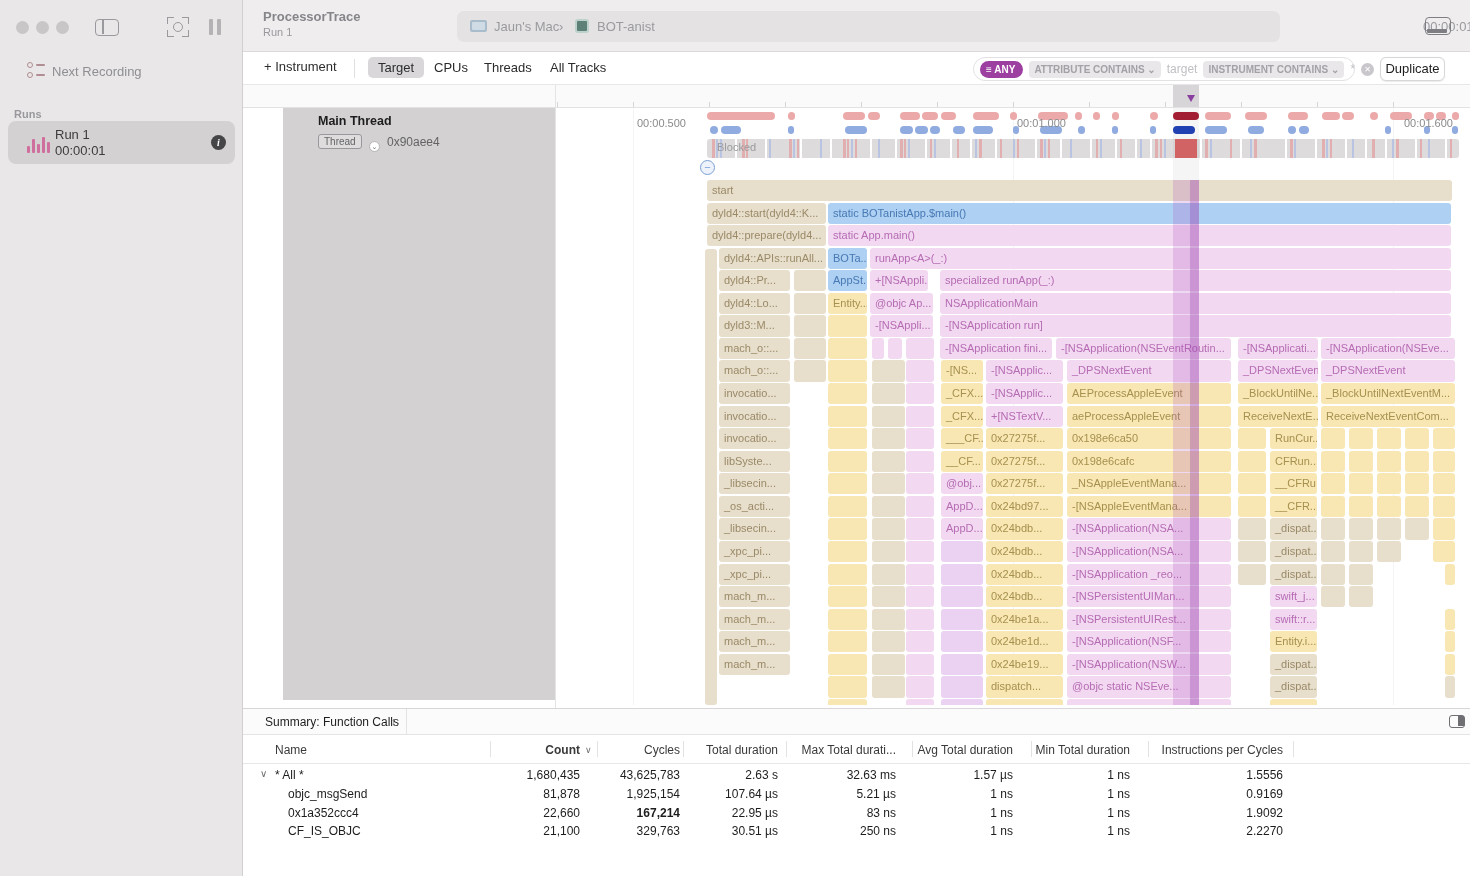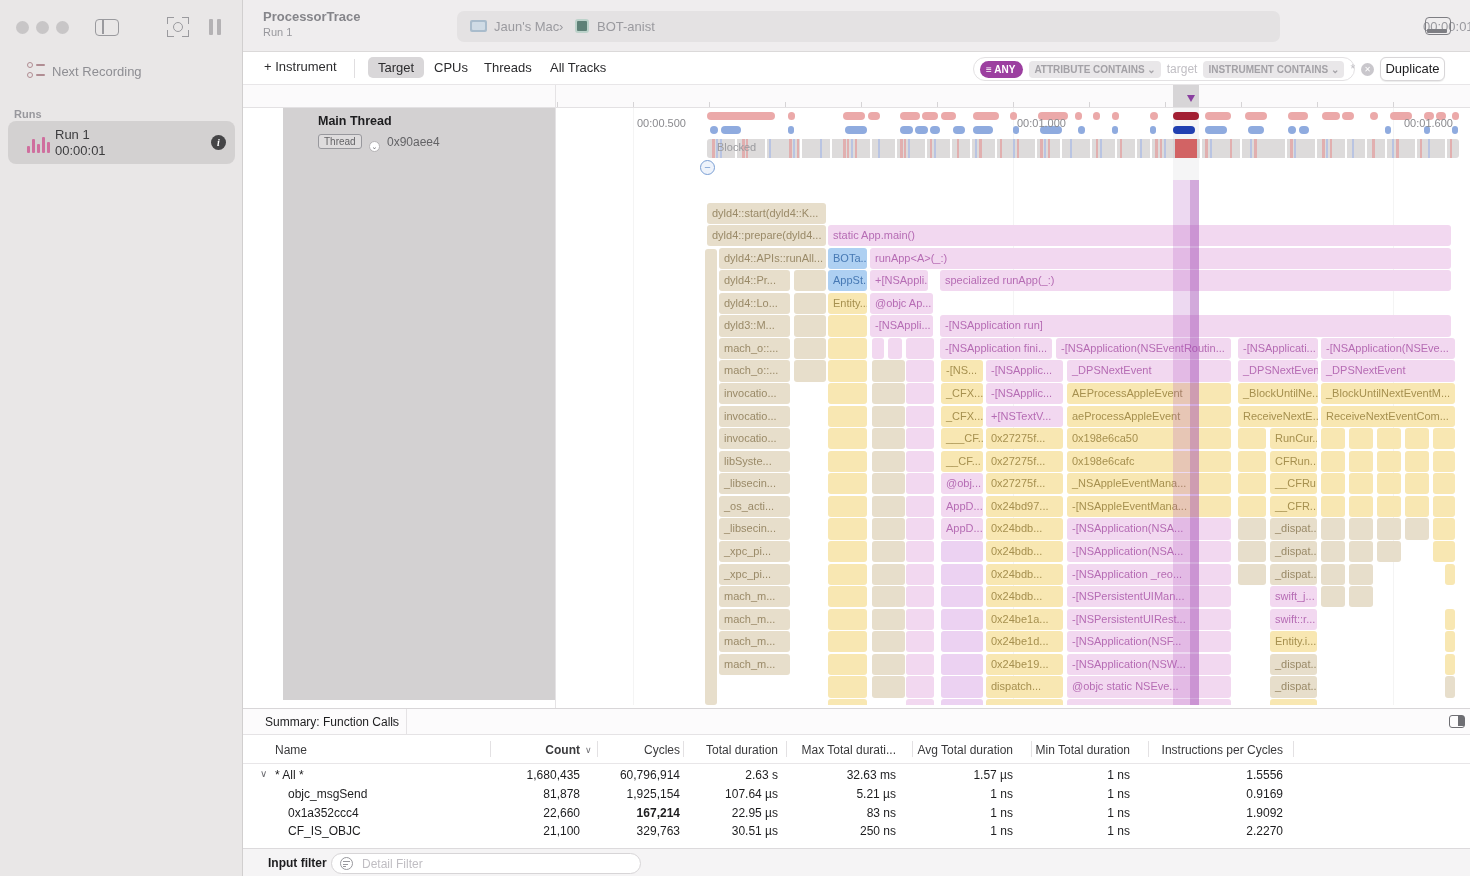--- a/index.html
+++ b/index.html
@@ -263,35 +263,38 @@
         <div class="blk-gap" style="left: 638px;"></div>
         <div class="blk-gap" style="left: 658px;"></div>
         <div class="blk-gap" style="left: 678px;"></div>
         <div class="blk-gap" style="left: 708px;"></div>
         <div class="blk-gap" style="left: 738px;"></div>
         <div class="blk-sel" style="left: 468px; width: 22px;"></div>
         <div class="blk-label">Blocked</div>
       </div>
       <div class="chip-collapse">−</div>
       <div class="sliver" style="left: 705px; top: 249px; width: 12px; height: 456px;"></div>
+      <div class="cell c-t" style="left: 707px; top: 180px; width: 745px;">start</div>
       <div class="cell c-t" style="left: 707px; top: 202.56px; width: 119px;">dyld4::start(dyld4::K...</div>
+      <div class="cell c-b" style="left: 828px; top: 202.56px; width: 623px;">static BOTanistApp.$main()</div>
       <div class="cell c-t" style="left: 707px; top: 225.12px; width: 119px;">dyld4::prepare(dyld4...</div>
       <div class="cell c-p" style="left: 828px; top: 225.12px; width: 623px;">static App.main()</div>
       <div class="cell c-t" style="left: 719px; top: 247.68px; width: 107px;">dyld4::APIs::runAll...</div>
       <div class="cell c-b" style="left: 828px; top: 247.68px; width: 39px;">BOTa...</div>
       <div class="cell c-p" style="left: 870px; top: 247.68px; width: 581px;">runApp&lt;A&gt;(_:)</div>
       <div class="cell c-t" style="left: 719px; top: 270.24px; width: 71px;">dyld4::Pr...</div>
       <div class="cell c-t" style="left: 794px; top: 270.24px; width: 32px;"></div>
       <div class="cell c-b" style="left: 828px; top: 270.24px; width: 39px;">AppSt...</div>
       <div class="cell c-p" style="left: 870px; top: 270.24px; width: 58px;">+[NSAppli...</div>
       <div class="cell c-p" style="left: 940px; top: 270.24px; width: 511px;">specialized runApp(_:)</div>
       <div class="cell c-t" style="left: 719px; top: 292.8px; width: 71px;">dyld4::Lo...</div>
       <div class="cell c-t" style="left: 794px; top: 292.8px; width: 32px;"></div>
       <div class="cell c-y" style="left: 828px; top: 292.8px; width: 39px;">Entity...</div>
       <div class="cell c-p" style="left: 870px; top: 292.8px; width: 63px;">@objc Ap...</div>
+      <div class="cell c-p" style="left: 940px; top: 292.8px; width: 511px;">NSApplicationMain</div>
       <div class="cell c-t" style="left: 719px; top: 315.36px; width: 71px;">dyld3::M...</div>
       <div class="cell c-t" style="left: 794px; top: 315.36px; width: 32px;"></div>
       <div class="cell c-y" style="left: 828px; top: 315.36px; width: 39px;"></div>
       <div class="cell c-p" style="left: 870px; top: 315.36px; width: 63px;">-[NSAppli...</div>
       <div class="cell c-p" style="left: 940px; top: 315.36px; width: 511px;">-[NSApplication run]</div>
       <div class="cell c-t" style="left: 719px; top: 337.92px; width: 71px;">mach_o::...</div>
       <div class="cell c-t" style="left: 794px; top: 337.92px; width: 32px;"></div>
       <div class="cell c-y" style="left: 828px; top: 337.92px; width: 39px;"></div>
       <div class="cell c-p" style="left: 872px; top: 337.92px; width: 12px;"></div>
       <div class="cell c-p" style="left: 888px; top: 337.92px; width: 14px;"></div>
@@ -606,21 +609,21 @@
       <div class="th num" style="left: 653px; transform: translateX(-100%);">Max Total durati...</div>
       <div class="th num" style="left: 770px; transform: translateX(-100%);">Avg Total duration</div>
       <div class="th num" style="left: 887px; transform: translateX(-100%);">Min Total duration</div>
       <div class="th num" style="left: 1040px; transform: translateX(-100%);">Instructions per Cycles</div>
     </div>
   <div class="tbody" id="table-rows">
       <div class="trow" style="top: 0px;">
         <div class="tchev" style="left: 17px;">∨</div>
         <div class="tname" style="left: 32px;">* All *</div>
         <div class="tval" style="left: 337px;">1,680,435</div>
-        <div class="tval" style="left: 437px;">60,796,914</div>
+        <div class="tval" style="left: 437px;">43,625,783</div>
         <div class="tval" style="left: 535px;">2.63 s</div>
         <div class="tval" style="left: 653px;">32.63 ms</div>
         <div class="tval" style="left: 770px;">1.57 µs</div>
         <div class="tval" style="left: 887px;">1 ns</div>
         <div class="tval" style="left: 1040px;">1.5556</div>
       </div>
       <div class="trow" style="top: 18.8px;">
         <div class="tname" style="left: 45px;">objc_msgSend</div>
         <div class="tval" style="left: 337px;">81,878</div>
         <div class="tval" style="left: 437px;">1,925,154</div>
@@ -645,25 +648,14 @@
         <div class="tval" style="left: 337px;">21,100</div>
         <div class="tval" style="left: 437px;">329,763</div>
         <div class="tval" style="left: 535px;">30.51 µs</div>
         <div class="tval" style="left: 653px;">250 ns</div>
         <div class="tval" style="left: 770px;">1 ns</div>
         <div class="tval" style="left: 887px;">1 ns</div>
         <div class="tval" style="left: 1040px;">2.2270</div>
       </div>
     </div>
 
-  <div class="fbar">
-    <span class="fbar-label">Input filter</span>
-    <span class="ffield">
-      <span class="filt-icon">
-        <i style="top:3px;width:7px"></i>
-          <i style="top:5.5px;width:5px"></i>
-          <i style="top:8px;width:3px"></i>
-      </span>
-      <input type="text" placeholder="Detail Filter" style="">
-    </span>
-  </div>
 
 </div>
 
 </body></html>

